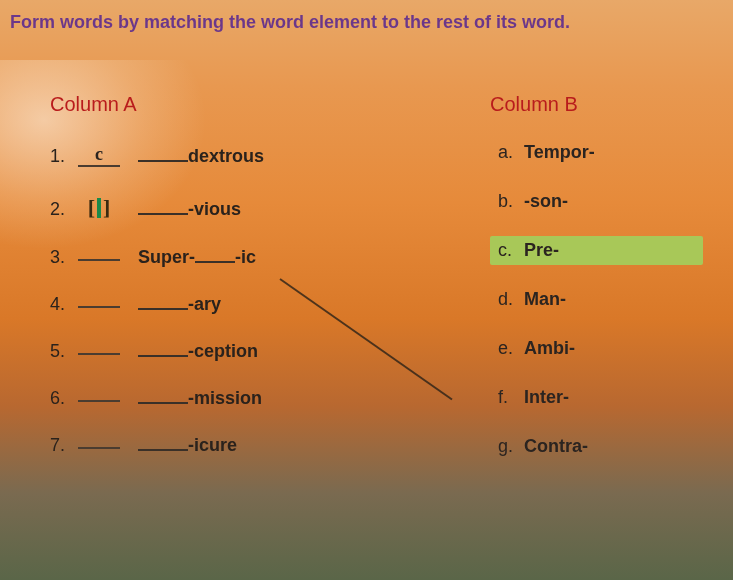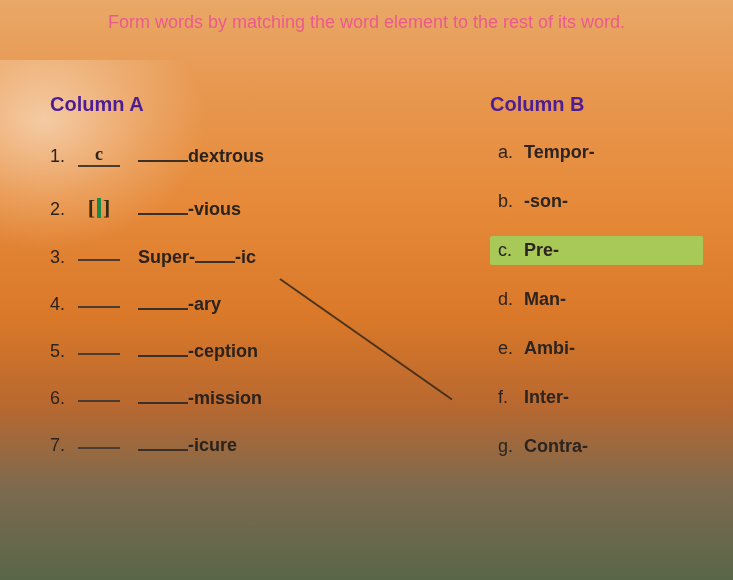--- a/index.html
+++ b/index.html
@@ -6,45 +6,45 @@
     body {
       width: 733px;
       height: 580px;
       font-family: Arial, sans-serif;
       background: linear-gradient(180deg, #e8a868 0%, #e89850 15%, #e68a3a 35%, #d97828 55%, #b86830 70%, #7a6a50 85%, #5a6648 100%);
       overflow: hidden;
       position: relative;
     }
     .instruction {
       padding: 12px 10px 0 10px;
-      color: #ec4899;
-      font-weight: normal;
+      color: #4c1d95;
+      font-weight: bold;
       font-size: 18px;
-      text-align: center;
+      text-align: left;
       filter: blur(0.4px);
       opacity: 0.8;
     }
     .columns {
       display: flex;
       margin-top: 60px;
       padding: 0 30px 0 50px;
       position: relative;
     }
     .col-a {
       flex: 0 0 320px;
       position: relative;
     }
     .col-b {
       flex: 1;
       padding-left: 120px;
     }
     .col-header {
-      font-weight: bold;
+      font-weight: normal;
       font-size: 20px;
-      color: #4c1d95;
+      color: #b91c1c;
       margin-bottom: 30px;
       filter: blur(0.3px);
     }
     .col-b .col-header {
       margin-bottom: 22px;
     }
     .row-a {
       display: flex;
       align-items: baseline;
       margin-bottom: 26px;

